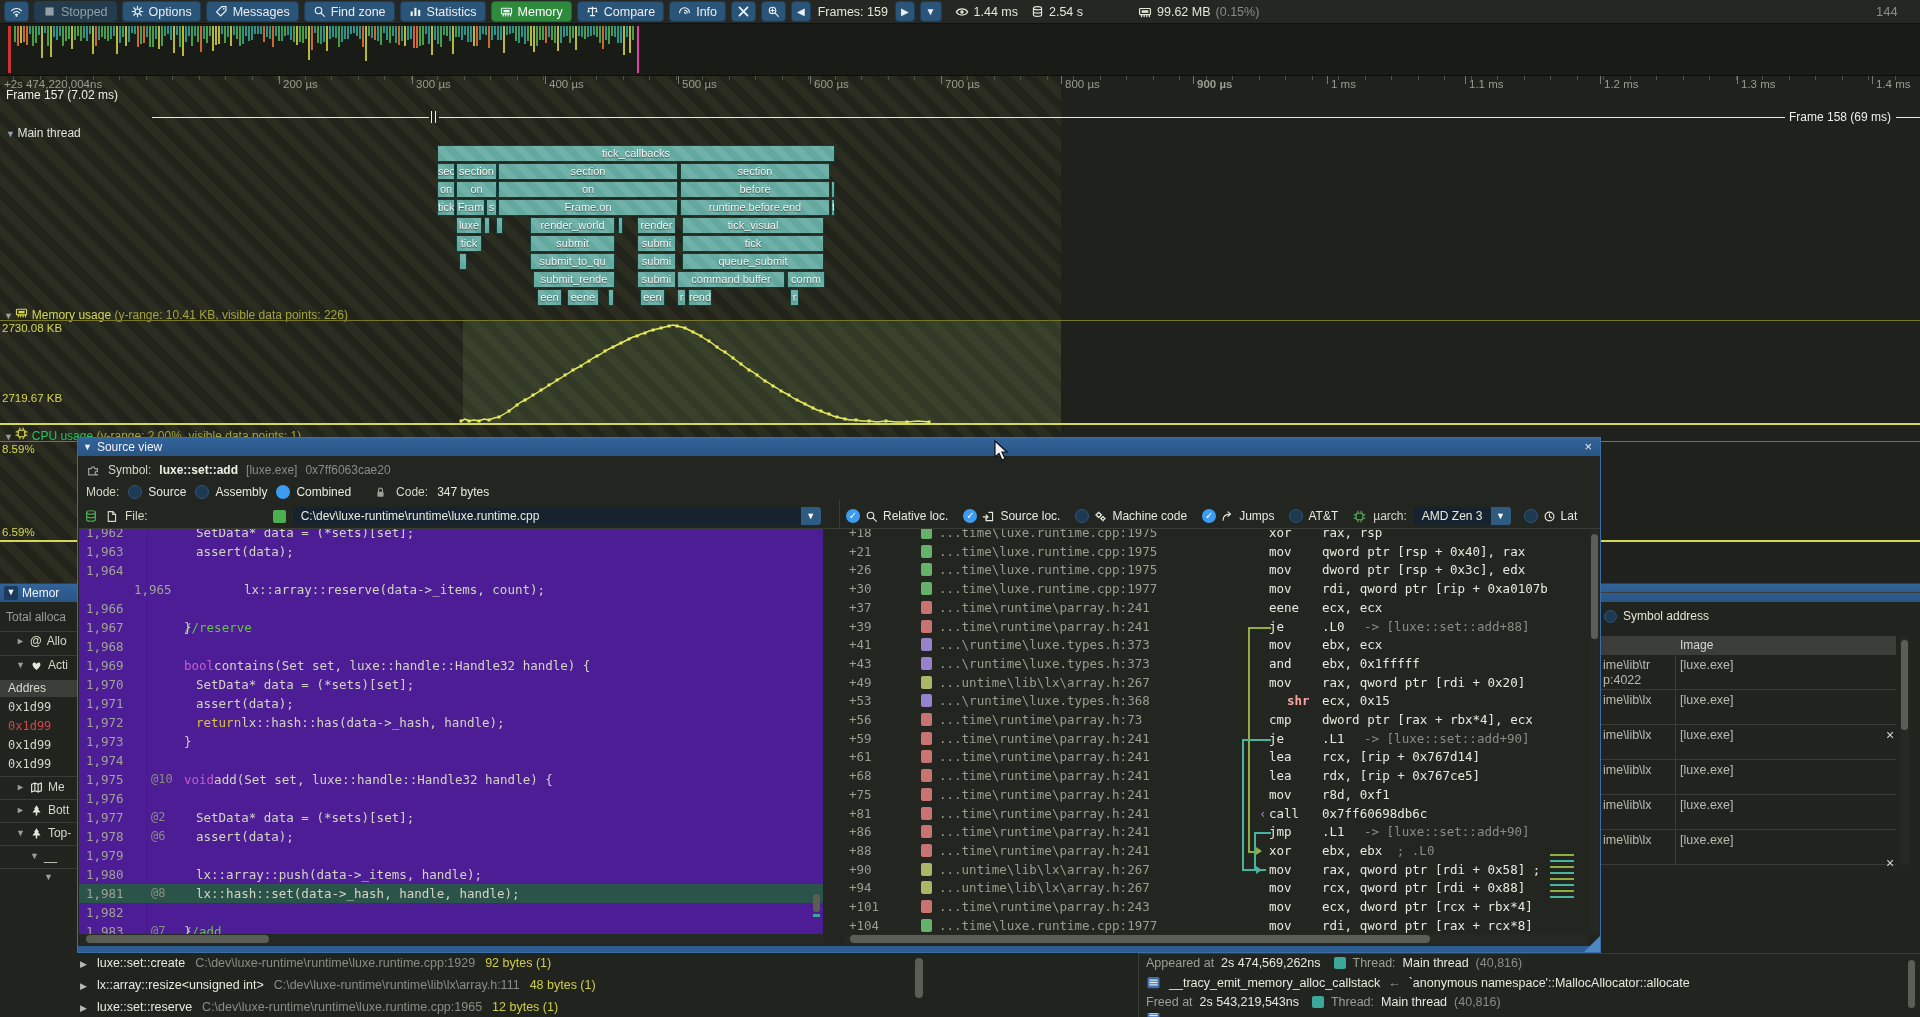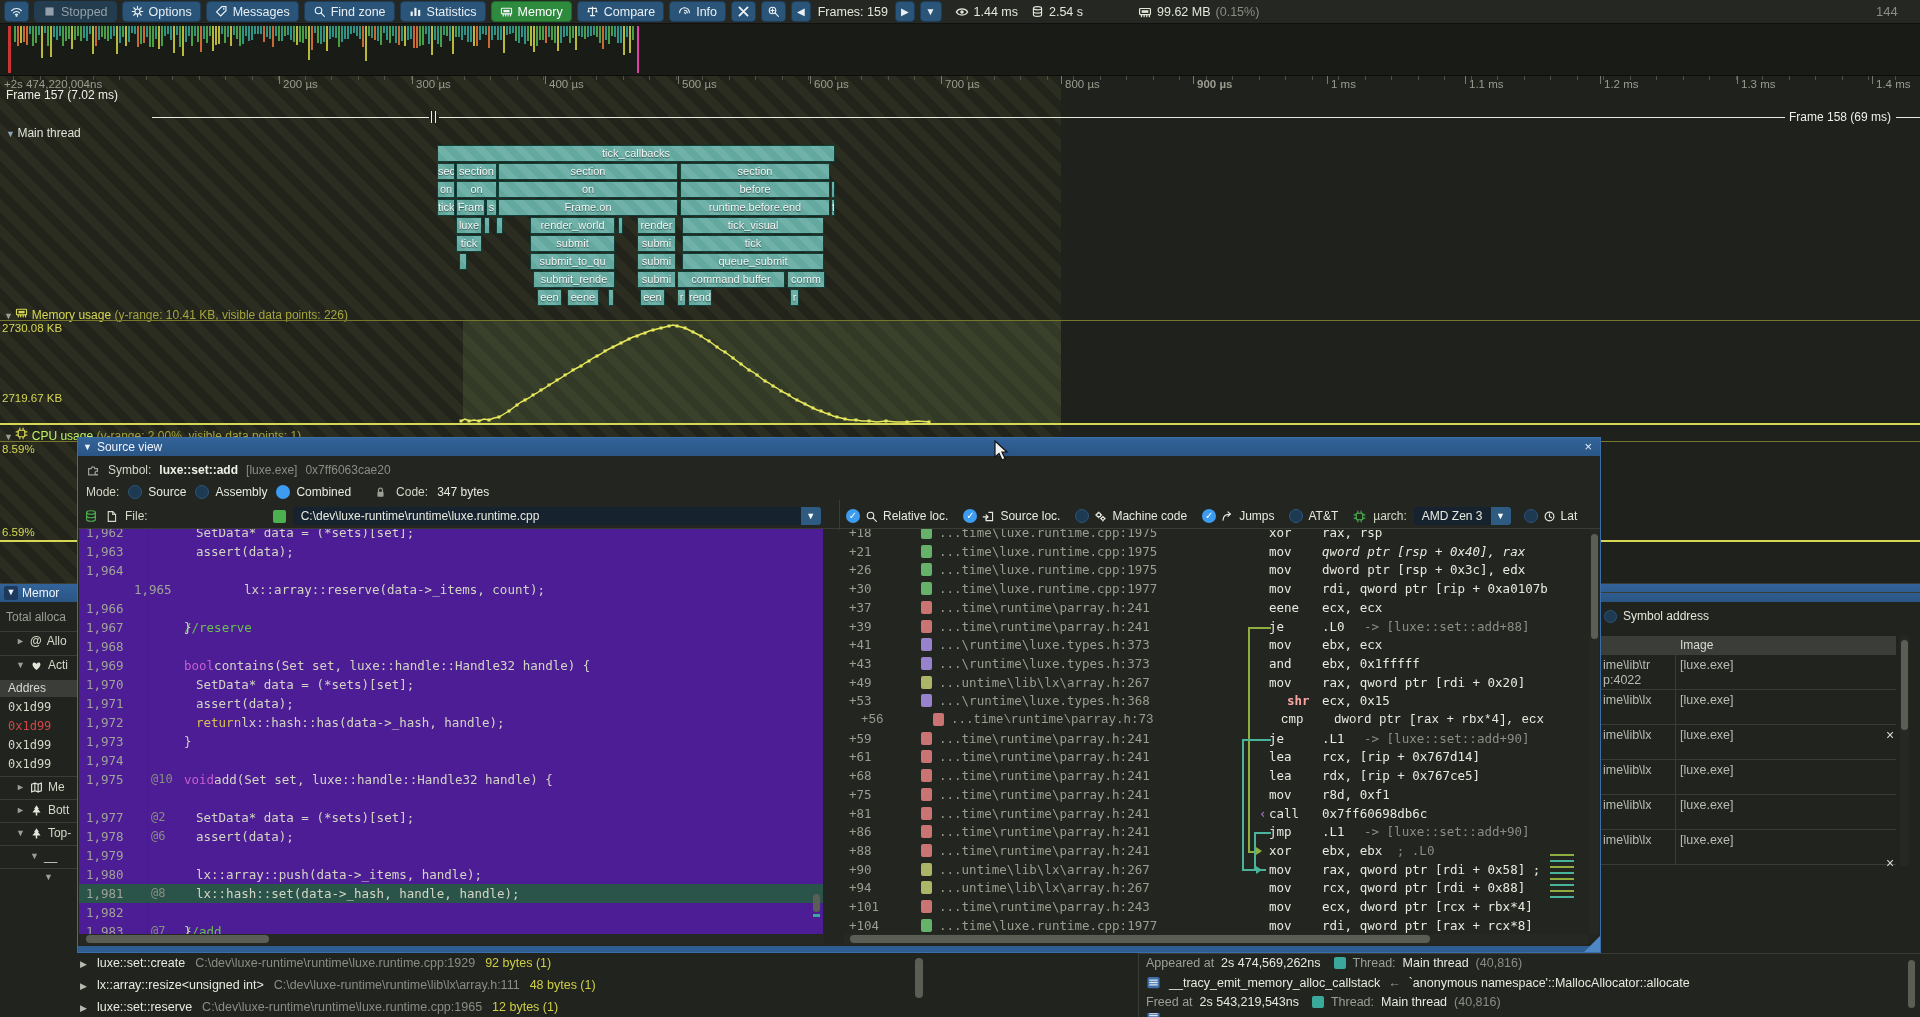--- a/index.html
+++ b/index.html
@@ -614,21 +614,21 @@
         <rect x="867.5" y="343.5" width="3" height="3" fill="#e8e95a"></rect>
         <rect x="884.5" y="343.5" width="3" height="3" fill="#e8e95a"></rect>
         <rect x="905.5" y="344.5" width="3" height="3" fill="#e8e95a"></rect>
         <rect x="927.5" y="344.5" width="3" height="3" fill="#e8e95a"></rect>
       </svg>
       <div style="position: absolute; left: 4px; top: 351px; white-space: nowrap; font-size: 12px;"><span style="color:#9aa095;font-size:9px;">▼ </span><span style="display: inline-flex; align-items: center;">
           <svg width="13" height="13" viewBox="0 0 16 16" fill="none" stroke="#d6d752" stroke-width="1.4" stroke-linecap="round">
             <rect x="4" y="4" width="8" height="8" rx="1"></rect>
             <path d="M6 1.4v2.6M10 1.4v2.6M6 12v2.6M10 12v2.6M1.4 6h2.6M1.4 10h2.6M12 6h2.6M12 10h2.6"></path>
           </svg>
-        </span> <span style="color:#bef264;">CPU usage</span> <span style="color:#a3a43e;">(y-range: 2.00%, visible data points: 1)</span></div>
+        </span> <span style="color:#22c55e;">CPU usage</span> <span style="color:#a3a43e;">(y-range: 2.00%, visible data points: 1)</span></div>
       <div class="yline" style="top: 365px; height: 1px; background: rgb(118, 119, 44);"></div>
       <div class="ylabel" style="left: 2px; top: 367px;">8.59%</div>
       <div class="ylabel" style="left: 2px; top: 450px;">6.59%</div>
       <div class="yline" style="top: 464px; height: 2px; background: rgb(214, 215, 82);"></div>
     </div>
   <div id="memwin">
       <div style="position: absolute; left: 0px; top: 583px; width: 1920px; height: 434px; background: rgb(33, 35, 30); border-top: 1px solid rgb(58, 61, 54);"></div>
       <div class="winbar" style="left: 0px; top: 584px; width: 1920px;">
         <div style="width: 14px; height: 14px; background: rgb(29, 58, 92); margin: 0px 4px; text-align: center; line-height: 13px; font-size: 9px; border-radius: 2px;">▼</div>
         <div>Memor</div>
@@ -942,20 +942,23 @@
           </div>
         </div>
         <div class="srcrow" style="left: 0px; top: 222px;">
           <div class="lnum">1,974</div>
         </div>
         <div class="srcrow" style="left: 0px; top: 241px;">
           <div class="lnum">1,975</div>
           <div class="anno">@10</div>
           <div class="codetxt" style="left: 105px;"><span class="kw">void</span><span class="codetxt"> add(Set set, luxe::handle::Handle32 handle) {</span></div>
         </div>
+        <div class="srcrow" style="left: 0px; top: 260px;">
+          <div class="lnum">1,976</div>
+        </div>
         <div class="srcrow" style="left: 0px; top: 279px;">
           <div class="lnum">1,977</div>
           <div class="anno">@2</div>
           <div class="codetxt" style="left: 117px;">
             <span class="codetxt">SetData* data = (*sets)[set];</span>
           </div>
         </div>
         <div class="srcrow" style="left: 0px; top: 298px;">
           <div class="lnum">1,978</div>
           <div class="anno">@6</div>
@@ -998,21 +1001,21 @@
           <div class="sq" style="left: 77px; background: rgb(103, 178, 106);"></div>
           <div style="position: absolute; left: 95px; color: rgb(154, 157, 143);">...time\luxe.runtime.cpp:1975</div>
           <div style="position: absolute; left: 425px; color: rgb(232, 234, 223);">xor</div>
           <div style="position: absolute; left: 478px; color: rgb(232, 234, 223);">rax, rsp</div>
         </div>
         <div class="asmrow" style="left: 0px; top: 13.7px; width: 744px;">
           <div style="position: absolute; left: 5px; color: rgb(154, 157, 143);">+21</div>
           <div class="sq" style="left: 77px; background: rgb(103, 178, 106);"></div>
           <div style="position: absolute; left: 95px; color: rgb(154, 157, 143);">...time\luxe.runtime.cpp:1975</div>
           <div style="position: absolute; left: 425px; color: rgb(232, 234, 223);">mov</div>
-          <div style="position: absolute; left: 478px; color: rgb(232, 234, 223); font-style: italic;">qword ptr [rsp + 0x40], rax</div>
+          <div style="position: absolute; left: 478px; color: rgb(232, 234, 223);">qword ptr [rsp + 0x40], rax</div>
         </div>
         <div class="asmrow" style="left: 0px; top: 32.4px; width: 744px;">
           <div style="position: absolute; left: 5px; color: rgb(154, 157, 143);">+26</div>
           <div class="sq" style="left: 77px; background: rgb(103, 178, 106);"></div>
           <div style="position: absolute; left: 95px; color: rgb(154, 157, 143);">...time\luxe.runtime.cpp:1975</div>
           <div style="position: absolute; left: 425px; color: rgb(232, 234, 223);">mov</div>
           <div style="position: absolute; left: 478px; color: rgb(232, 234, 223);">dword ptr [rsp + 0x3c], edx</div>
         </div>
         <div class="asmrow" style="left: 0px; top: 51.1px; width: 744px;">
           <div style="position: absolute; left: 5px; color: rgb(154, 157, 143);">+30</div>
@@ -1057,21 +1060,21 @@
           <div style="position: absolute; left: 425px; color: rgb(232, 234, 223);">mov</div>
           <div style="position: absolute; left: 478px; color: rgb(232, 234, 223);">rax, qword ptr [rdi + 0x20]</div>
         </div>
         <div class="asmrow" style="left: 0px; top: 163.3px; width: 744px;">
           <div style="position: absolute; left: 5px; color: rgb(154, 157, 143);">+53</div>
           <div class="sq" style="left: 77px; background: rgb(150, 131, 204);"></div>
           <div style="position: absolute; left: 95px; color: rgb(154, 157, 143);">...\runtime\luxe.types.h:368</div>
           <div style="position: absolute; left: 443px; color: #fca5a5; font-weight: bold;">shr</div>
           <div style="position: absolute; left: 478px; color: rgb(232, 234, 223);">ecx, 0x15</div>
         </div>
-        <div class="asmrow" style="left: 12px; top: 182px; width: 744px; font-family: Liberation Mono, monospace;">
+        <div class="asmrow" style="left: 0px; top: 182px; width: 744px;">
           <div style="position: absolute; left: 5px; color: rgb(154, 157, 143);">+56</div>
           <div class="sq" style="left: 77px; background: rgb(201, 115, 115);"></div>
           <div style="position: absolute; left: 95px; color: rgb(154, 157, 143);">...time\runtime\parray.h:73</div>
           <div style="position: absolute; left: 425px; color: rgb(232, 234, 223);">cmp</div>
           <div style="position: absolute; left: 478px; color: rgb(232, 234, 223);">dword ptr [rax + rbx*4], ecx</div>
         </div>
         <div class="asmrow" style="left: 0px; top: 200.7px; width: 744px;">
           <div style="position: absolute; left: 5px; color: rgb(154, 157, 143);">+59</div>
           <div class="sq" style="left: 77px; background: rgb(201, 115, 115);"></div>
           <div style="position: absolute; left: 95px; color: rgb(154, 157, 143);">...time\runtime\parray.h:241</div>

